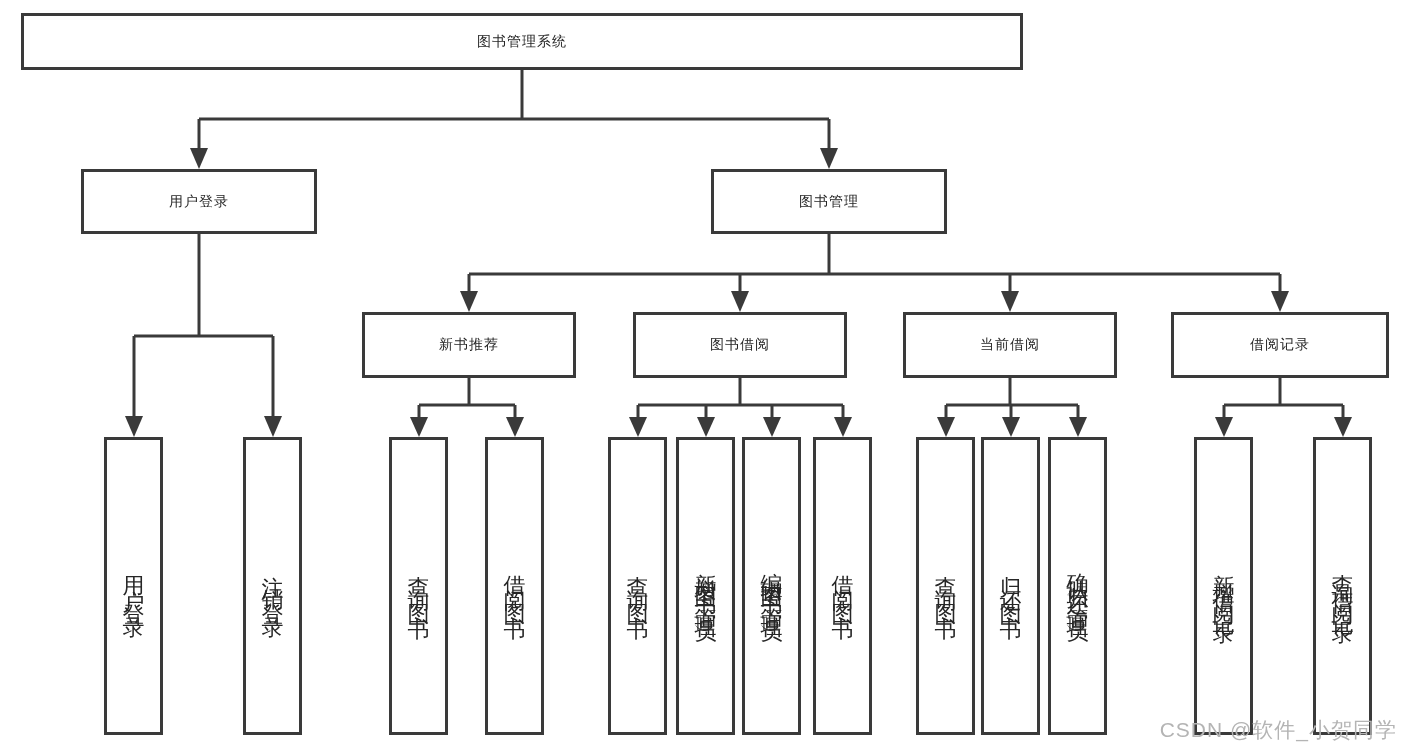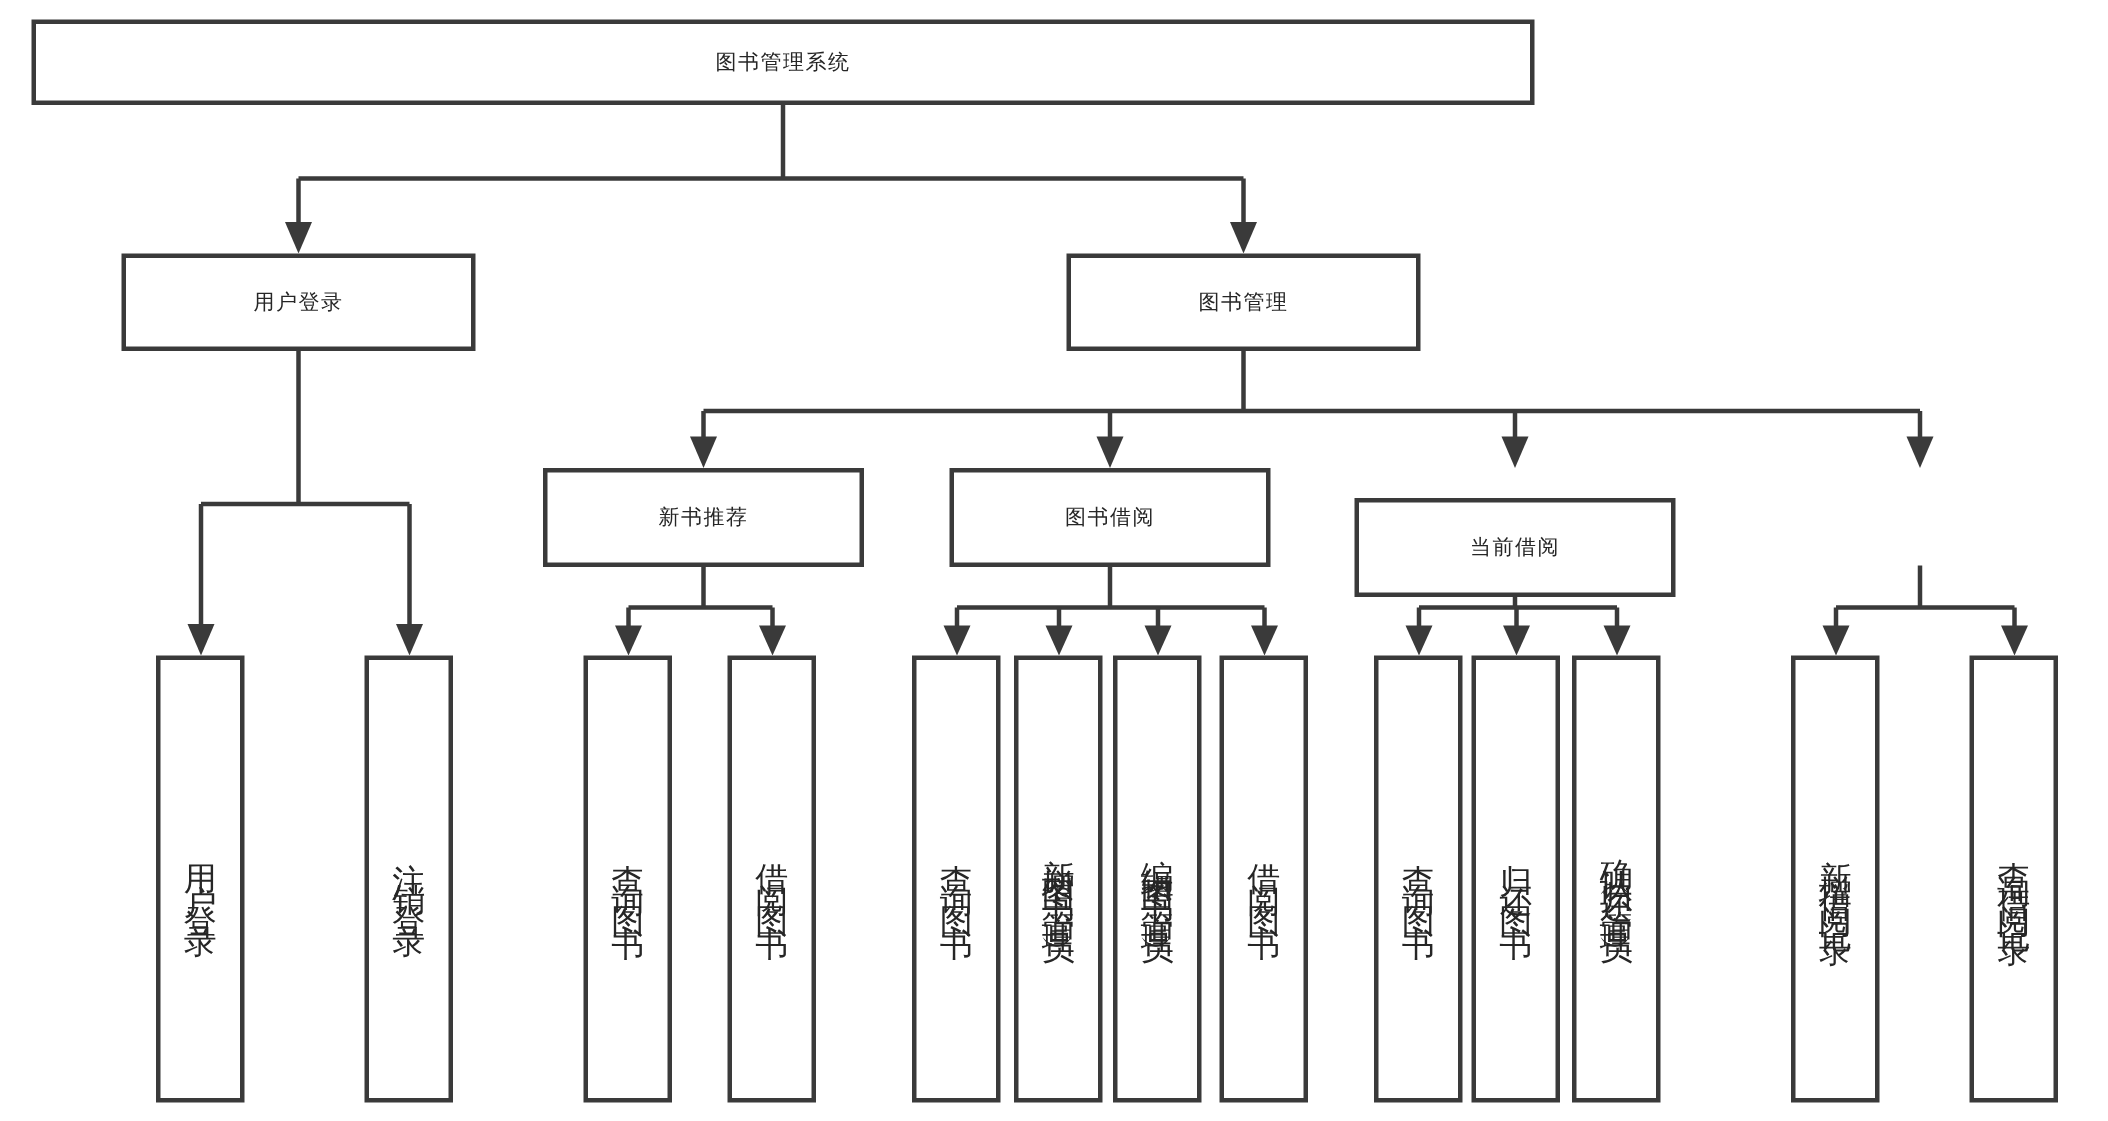--- a/index.html
+++ b/index.html
@@ -173,22 +173,25 @@
   <div class="box" style="left:362px; top:312px; width:214px; height:66px;">
     <span>新书推荐</span>
   </div>
 
   <div class="box" style="left:711px; top:169px; width:236px; height:65px;">
     <span>图书管理</span>
   </div>
   <div class="box" style="left:633px; top:312px; width:214px; height:66px;font-family:Liberation Mono, monospace;">
     <span>图书借阅</span>
   </div>
-  <div class="box" style="left:903px; top:312px; width:214px; height:66px;margin-top:20px;">
+  <div class="box" style="left:903px; top:312px; width:214px; height:66px;">
     <span>当前借阅</span>
+  </div>
+  <div class="box" style="left:1171px; top:312px; width:218px; height:66px;">
+    <span>借阅记录</span>
   </div>
 
   <div class="leaf" style="left:104px;">
     <span class="vtext">用户登录</span>
   </div>
   <div class="leaf" style="left:243px;">
     <span class="vtext">注销登录</span>
   </div>
 
   <div class="leaf" style="left:389px;">
@@ -221,14 +224,15 @@
     <span class="vtext len9">确认归还（管理员）</span>
   </div>
 
   <div class="leaf" style="left:1194px;">
     <span class="vtext len6">新增借阅记录</span>
   </div>
   <div class="leaf" style="left:1313px;">
     <span class="vtext len6">查询借阅记录</span>
   </div>
 
+  <div class="watermark">CSDN @软件_小贺同学</div>
 
 </div>
 
 </body></html>

